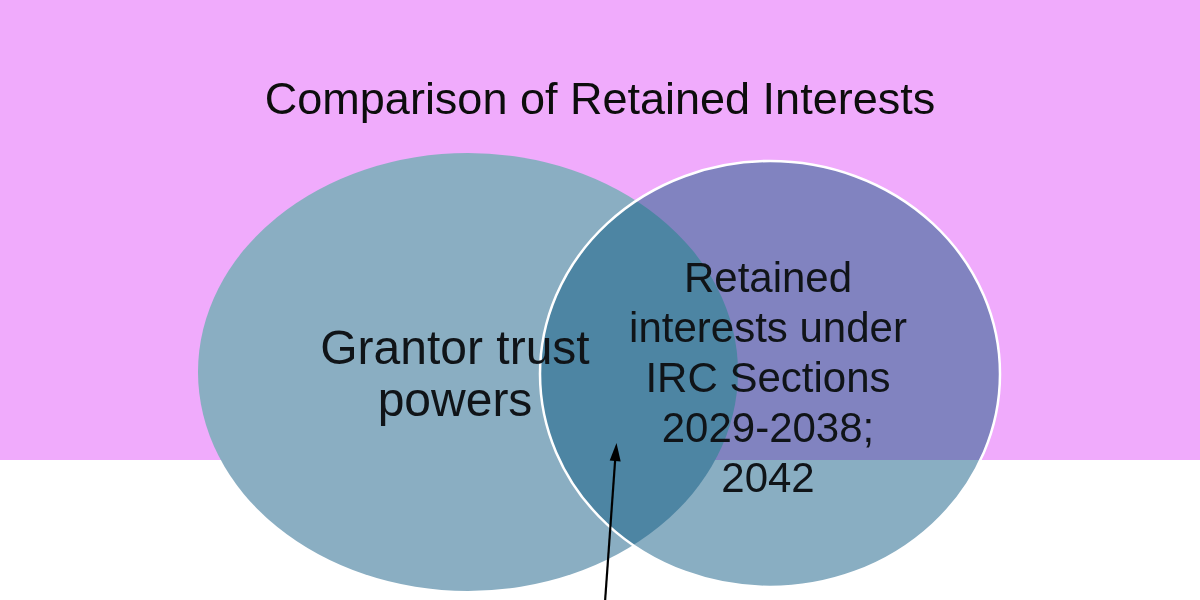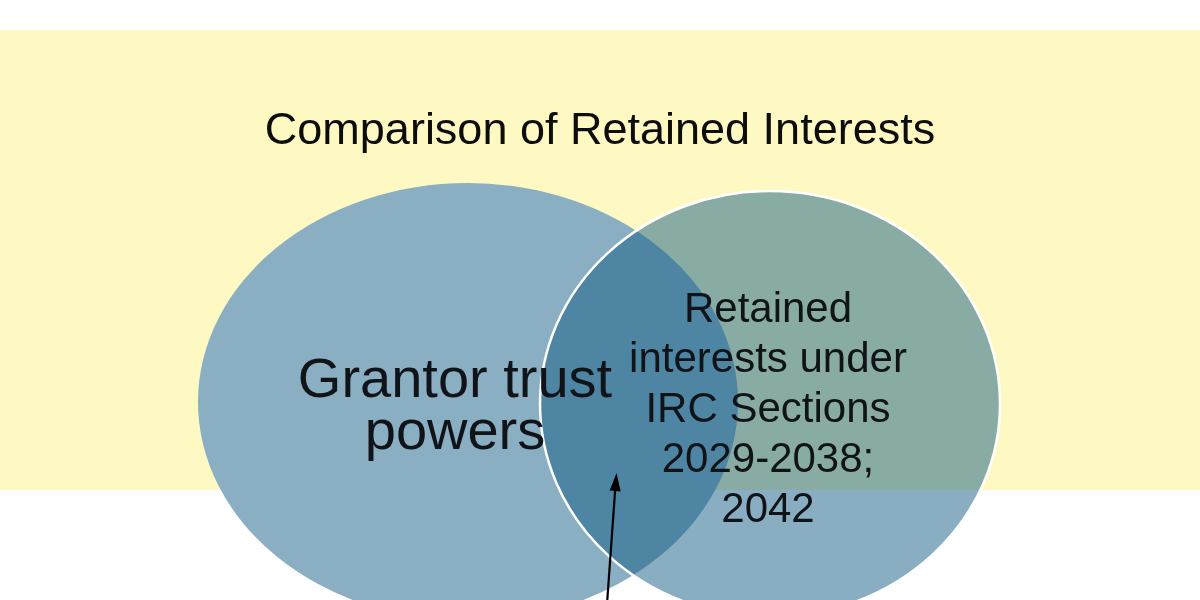--- a/index.html
+++ b/index.html
@@ -5,22 +5,21 @@
   html, body { margin: 0; padding: 0; }
   body {
     width: 1200px; height: 600px;
     font-family: "Liberation Sans", sans-serif;
     background: #ffffff;
     overflow: hidden;
   }
   .canvas {
     position: relative;
     width: 1200px; height: 460px;
-    background: #fef9c3;
-    margin-top: 30px;
+    background: #f0abfc;
   }
   .venn-svg {
     position: absolute;
     left: 0; top: 0;
   }
   .slide-title {
     position: absolute;
     left: 0; top: 74px;
     width: 1200px;
     text-align: center;
@@ -33,21 +32,21 @@
   .circle-label {
     position: absolute;
     text-align: center;
     color: #101418;
     white-space: pre-line;
     font-weight: 400;
   }
   .label-left {
     left: 295px; top: 322px;
     width: 320px;
-    font-size: 56px;
+    font-size: 48px;
     line-height: 52px;
   }
   .label-right {
     left: 598px; top: 253px;
     width: 340px;
     font-size: 42px;
     line-height: 50px;
   }
 </style>
 </head>

